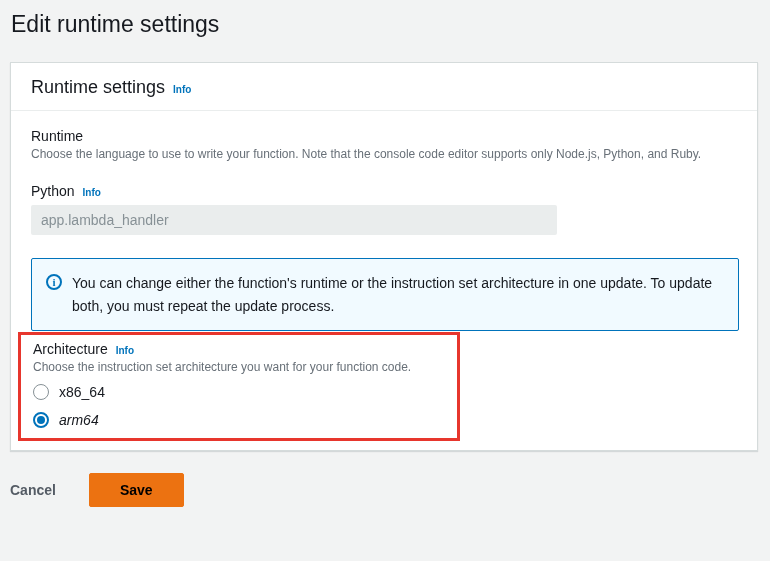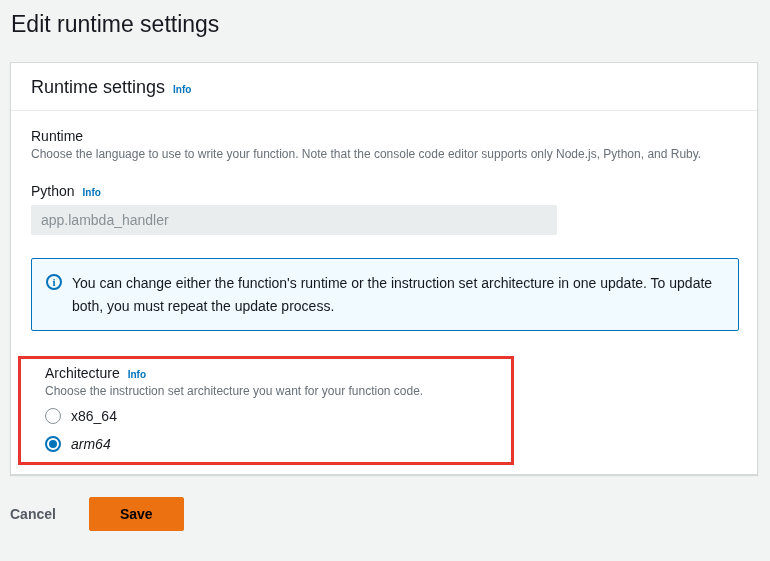--- a/index.html
+++ b/index.html
@@ -118,24 +118,24 @@
     justify-content: center;
     line-height: 1;
   }
   .alert-text {
     font-size: 14px;
     line-height: 23px;
     color: var(--text-dark);
     max-width: 648px;
   }
   .arch-annotation {
-    margin: 25px 0 0 -13px;
-    width: 496px;
+    margin: 1px 0 0 -13px;
+    width: 442px;
     border: 3px solid var(--annotation-red);
-    padding: 5px 10px 9px 24px;
+    padding: 5px 10px 9px 12px;
   }
   .radio-option {
     display: flex;
     align-items: center;
     gap: 10px;
     margin-top: 7px;
     height: 19px;
     cursor: pointer;
   }
   .radio-option + .radio-option { margin-top: 9px; font-style: italic; }

